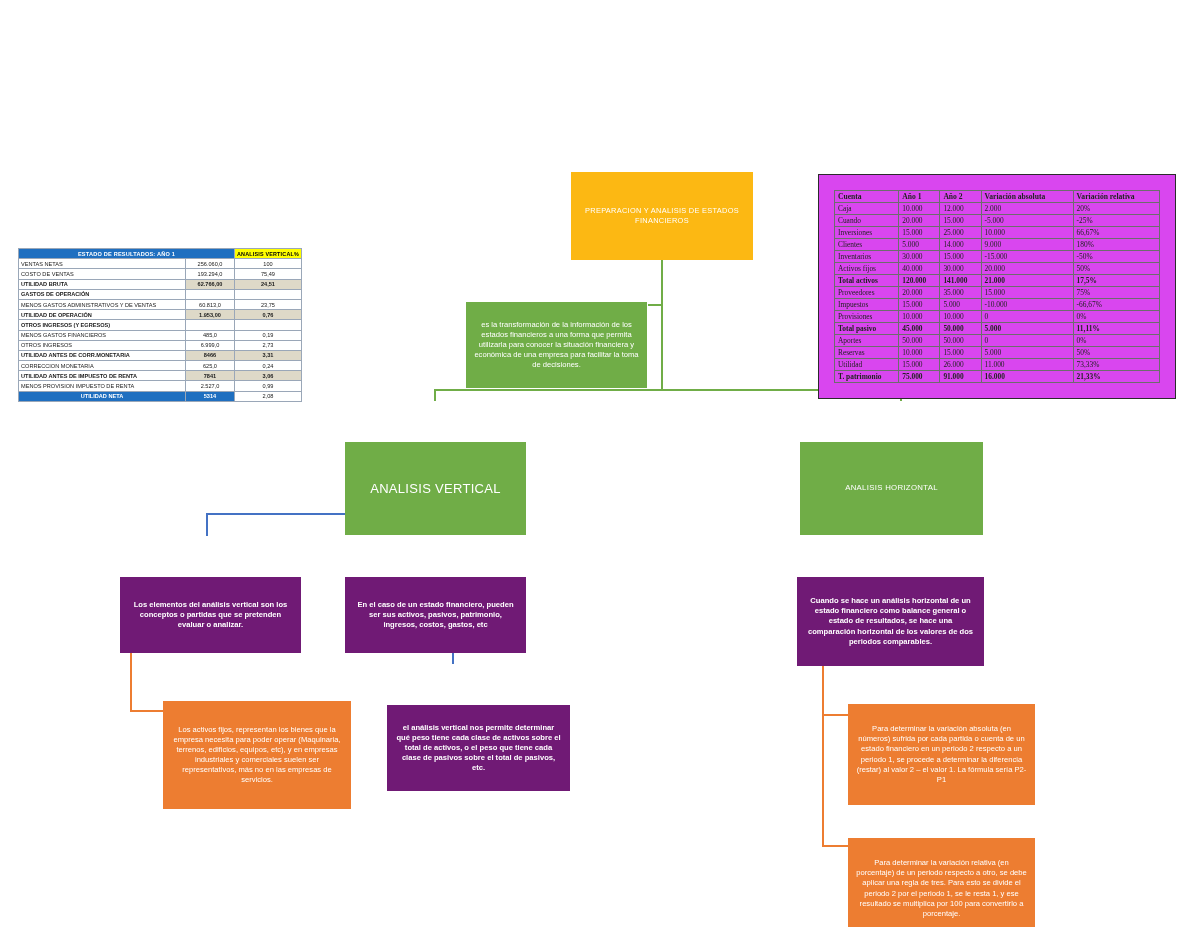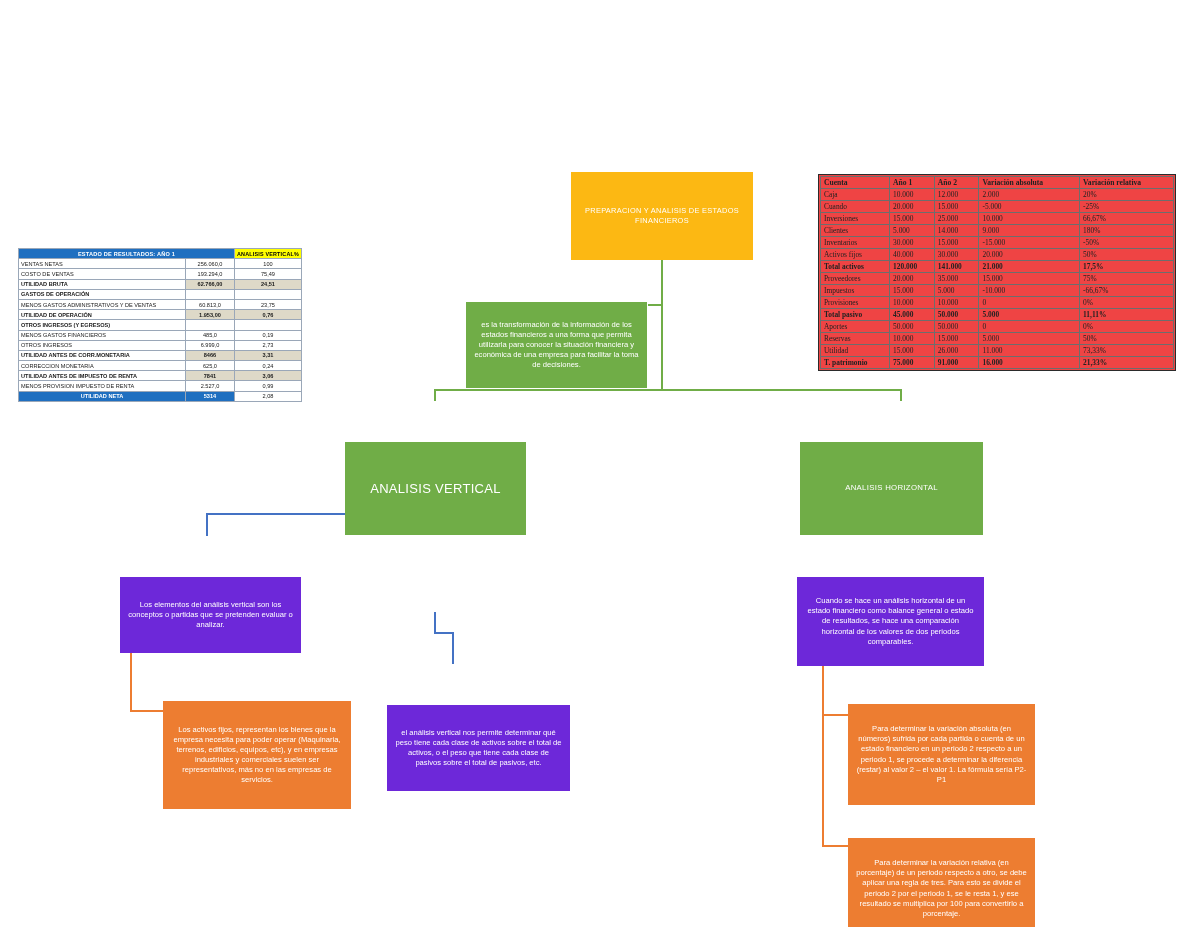--- a/index.html
+++ b/index.html
@@ -27,21 +27,21 @@
     justify-content:center;
     text-align:center;
     color:#ffffff;
     line-height:1.32;
     padding:6px 8px;
     margin-top:41px;
   }
   .node span{display:block;width:100%;}
   .node-yellow{background:#fcb813;}
   .node-green{background:#70ad47;}
-  .node-blue{background:#6d28d9;}
+  .node-blue{background:#701a75;font-weight:bold;}
   .node-orange{background:#ed7d31;}
 
   
   #estado-table{
     position:absolute;
     left:18px;top:248px;
     width:284px;
     border-collapse:collapse;
     font-size:5.6px;
     background:#ffffff;
@@ -67,22 +67,22 @@
   #estado-table tr.bold td.c-label{background:#ffffff;}
   #estado-table tr.sub td{font-weight:bold;background:#ffffff;}
   #estado-table tr.net td{
     background:#1f6fc0;color:#ffffff;font-weight:bold;text-align:center;
   }
   #estado-table tr.net td.c-pct{background:#ffffff;color:#1a1a1a;font-weight:normal;}
 
   
   #variacion-wrap{
     position:absolute;left:818px;top:174px;width:358px;
-    border:1.4px solid #2b2b2b;background:#ef4444;
-    padding:1px;box-sizing:border-box;
+    border:1.4px solid #2b2b2b;background:#d946ef;
+    padding:15px;box-sizing:border-box;
   }
   #variacion-table{
     width:100%;border-collapse:collapse;
     font-family:"Liberation Serif", serif;
     font-size:7.4px;color:#222;
   }
   #variacion-table td{
     border:0.7px solid #6d6d6d;
     padding:1px 3px;white-space:nowrap;
   }
@@ -140,20 +140,23 @@
   </div>
 
   <div class="node node-green" style="left:800px;top:401px;width:183px;height:93px;font-size:7.8px;letter-spacing:.3px;align-items:center;">
     <span>ANALISIS HORIZONTAL</span>
   </div>
 
   <div class="node node-blue" style="left:120px;top:536px;width:181px;height:76px;font-size:7.6px;">
     <span>Los elementos del análisis vertical son los conceptos o partidas que se pretenden evaluar o analizar.</span>
   </div>
 
+  <div class="node node-blue" style="left:345px;top:536px;width:181px;height:76px;font-size:7.6px;">
+    <span>En el caso de un estado financiero, pueden ser sus activos, pasivos, patrimonio, ingresos, costos, gastos, etc</span>
+  </div>
 
   <div class="node node-blue" style="left:797px;top:536px;width:187px;height:89px;font-size:7.6px;">
     <span>Cuando se hace un análisis horizontal de un estado financiero como balance general o estado de resultados, se hace una comparación horizontal de los valores de dos periodos comparables.</span>
   </div>
 
   <div class="node node-orange" style="left:163px;top:660px;width:188px;height:108px;font-size:7.6px;">
     <span>Los activos fijos, representan los bienes que la empresa necesita para poder operar (Maquinaria, terrenos, edificios, equipos, etc), y en empresas industriales y comerciales suelen ser representativos, más no en las empresas de servicios.</span>
   </div>
 
   <div class="node node-blue" style="left:387px;top:664px;width:183px;height:86px;font-size:7.6px;">

